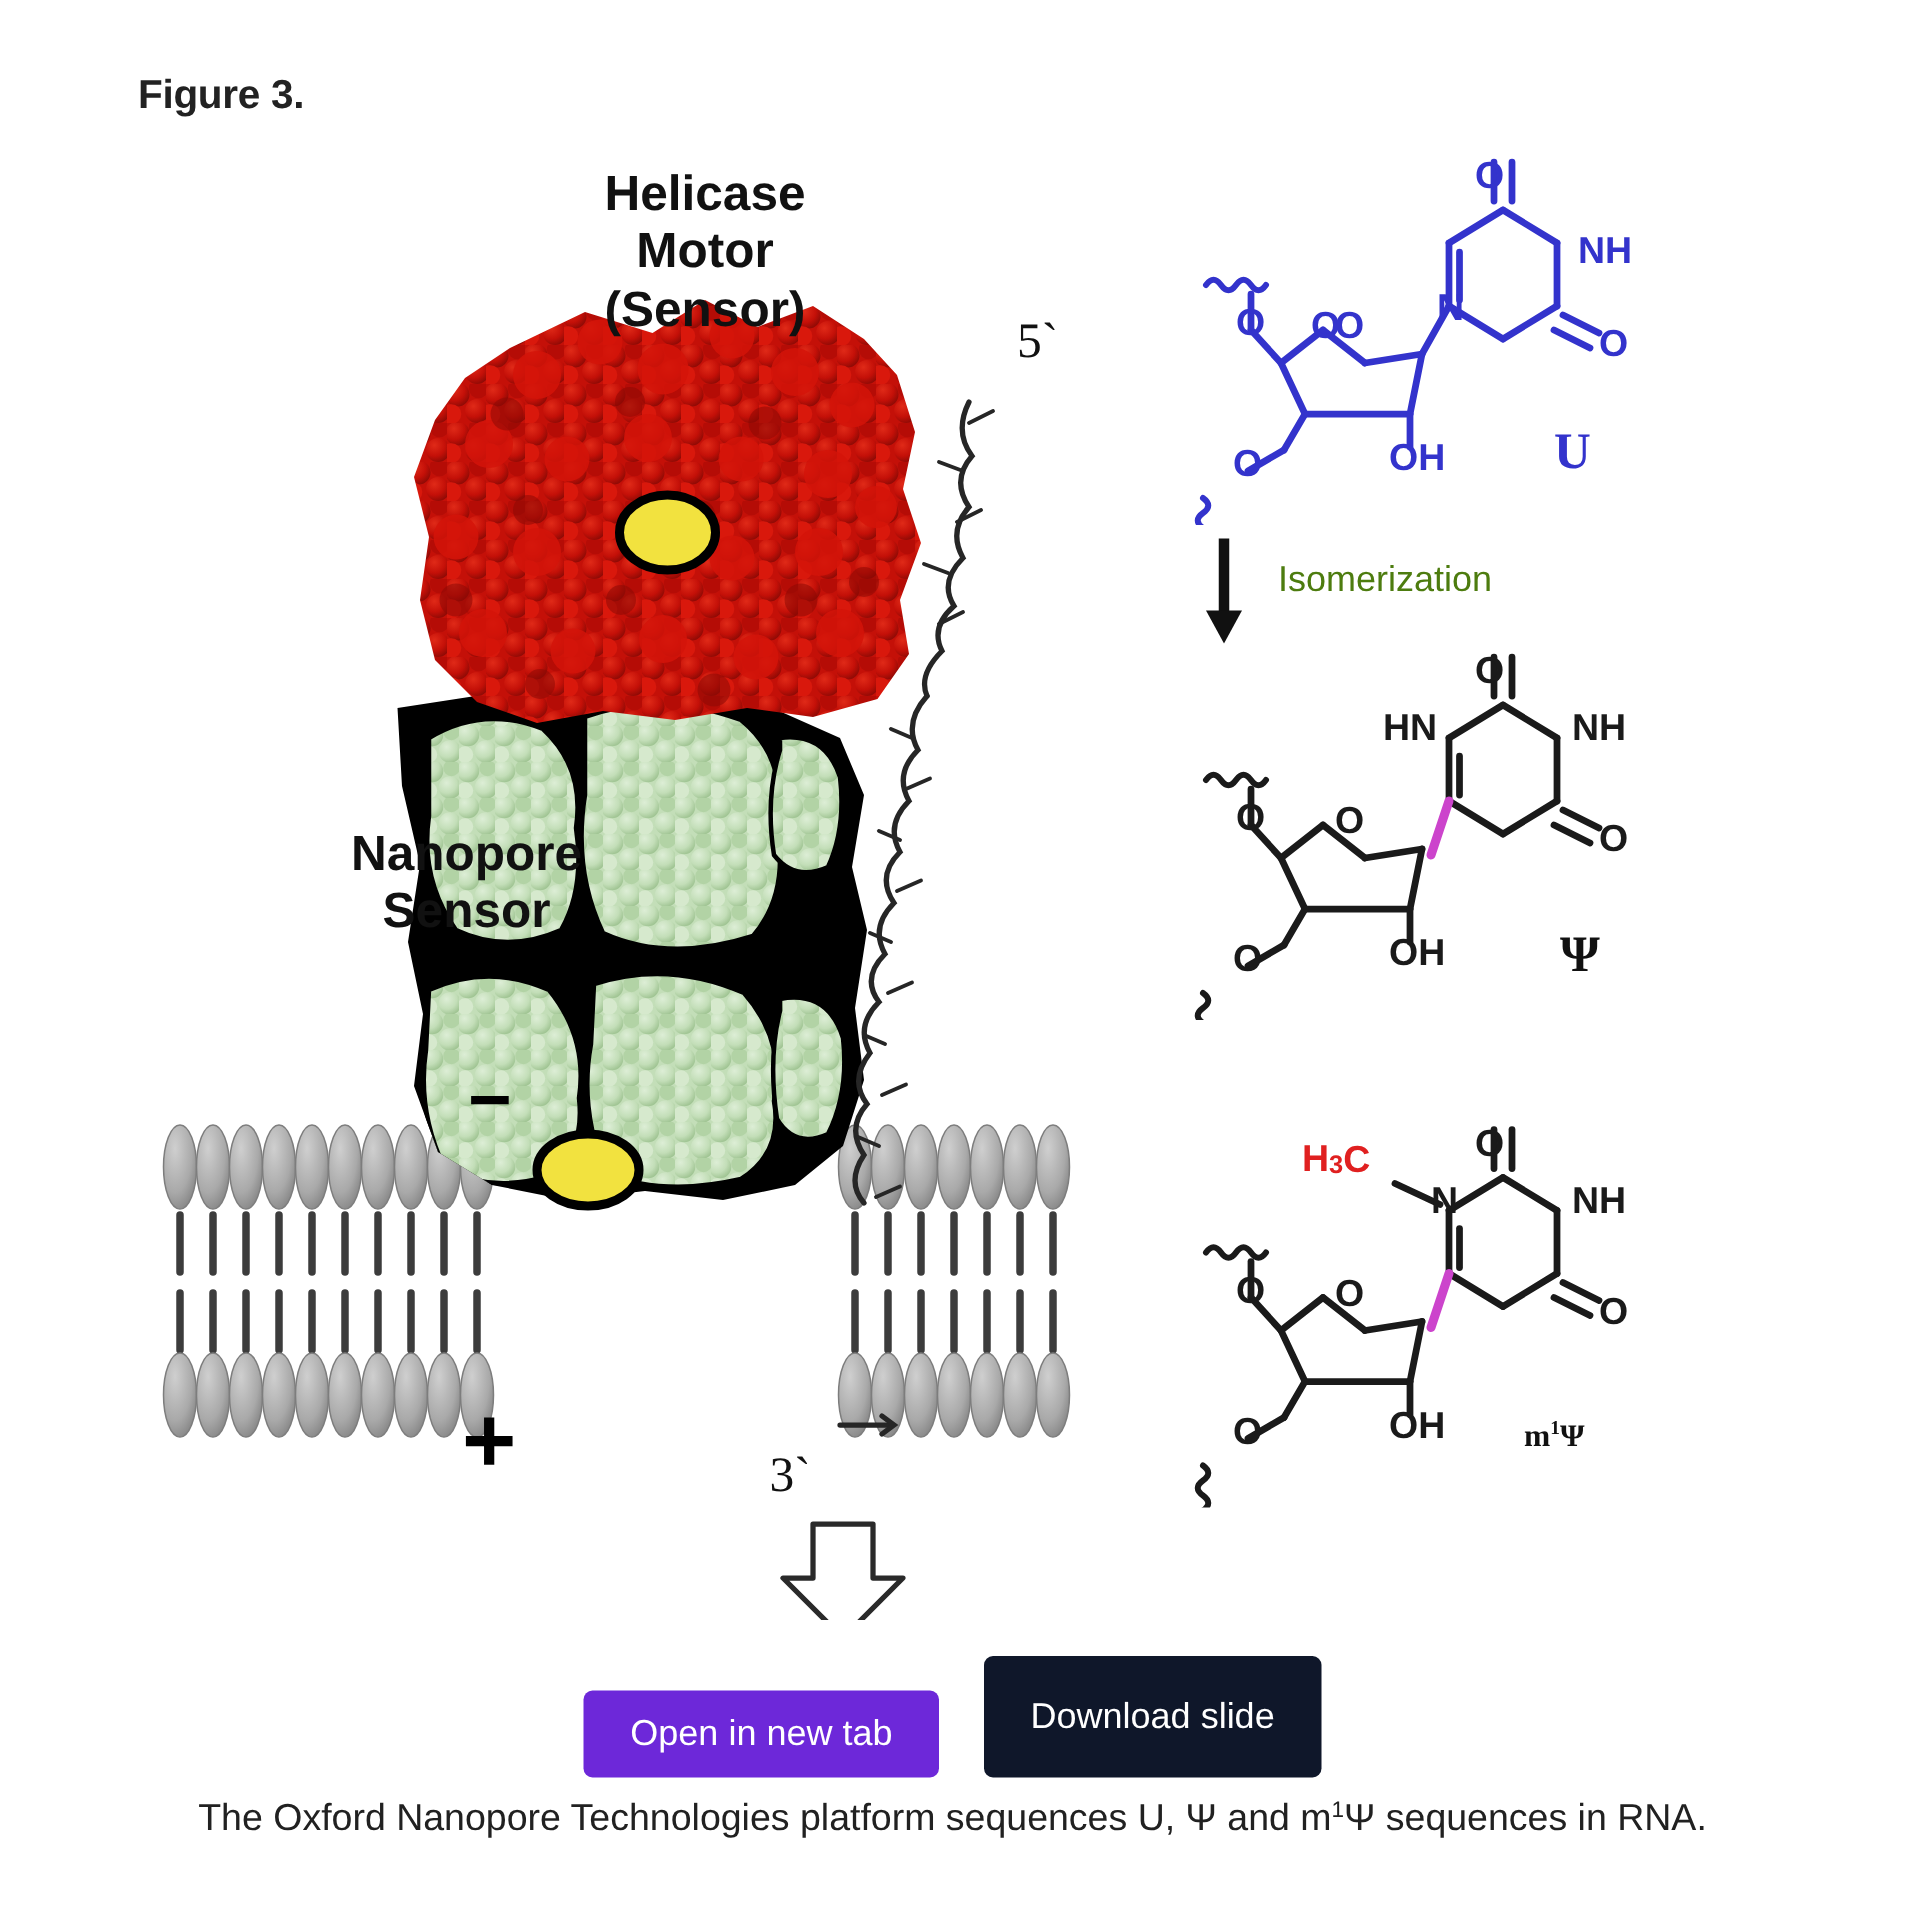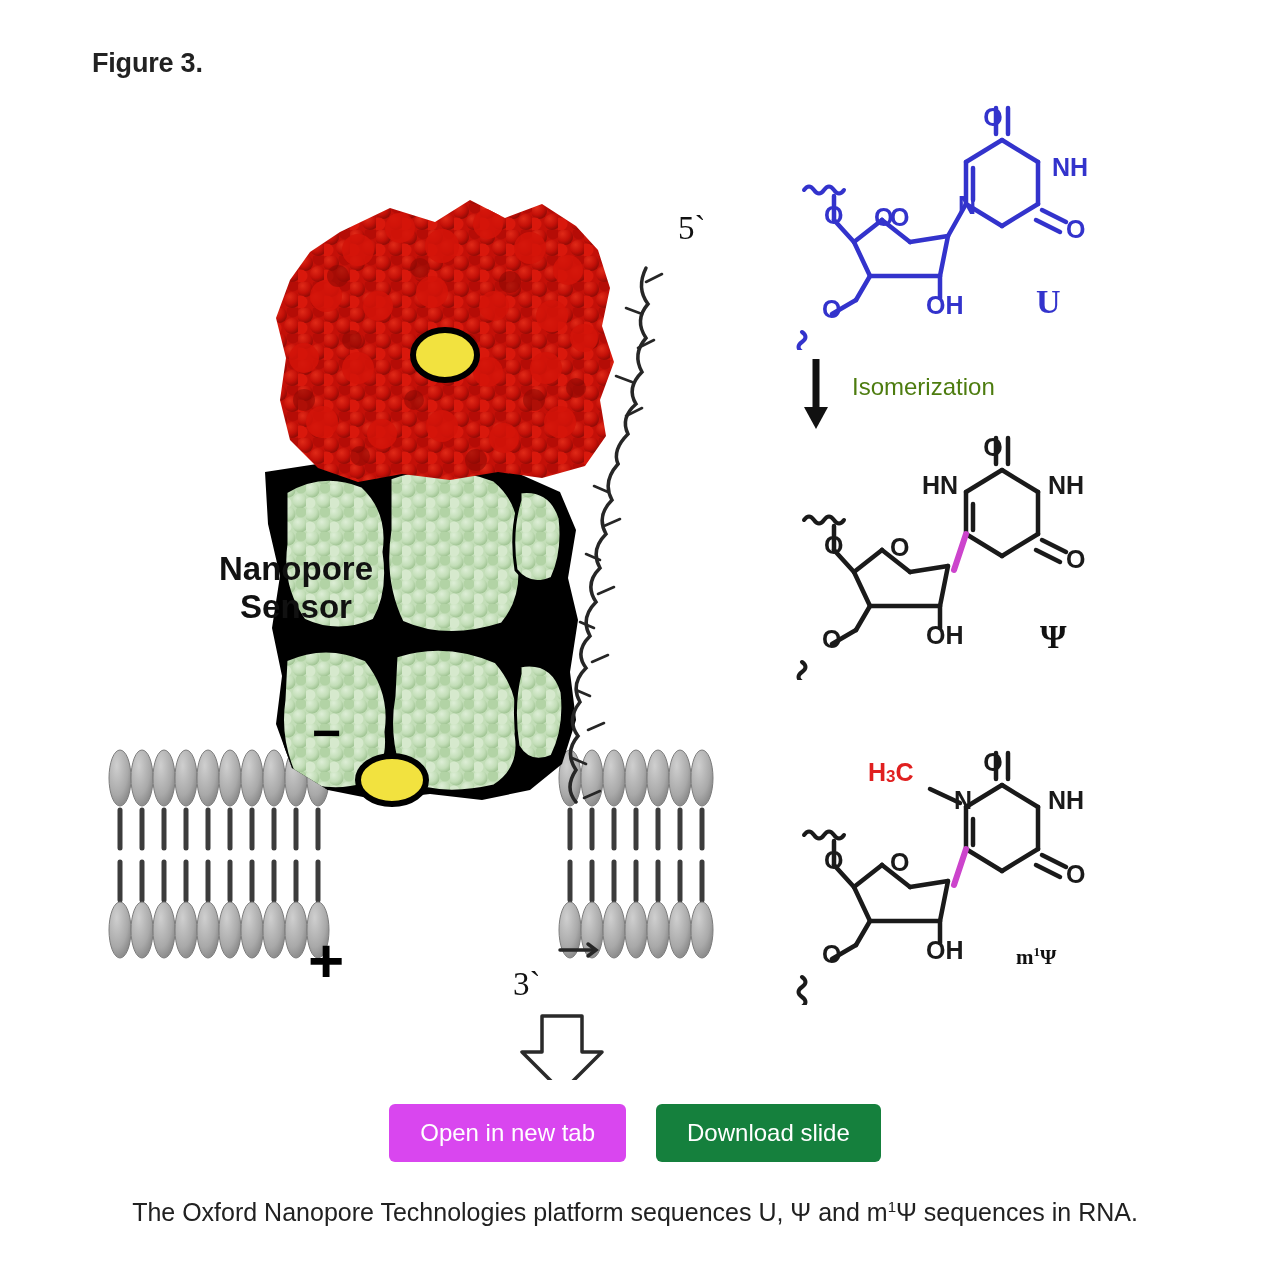--- a/index.html
+++ b/index.html
@@ -54,21 +54,21 @@
     line-height: 1.16;
     white-space: pre-line;
   }
   #helicase-label {
     left: 250px;
     top: 10px;
     width: 260px;
     font-size: 33px;
   }
   #nanopore-label {
-    left: 61px;
+    left: 76px;
     top: 450px;
     width: 290px;
     font-size: 33px;
   }
 
   .prime-label {
     position: absolute;
     font-family: "Liberation Serif", serif;
     font-size: 33px;
     color: #111111;
@@ -411,20 +411,23 @@
       </g>
 
       <ellipse cx="355" cy="255" rx="32" ry="25" fill="#f2e23f" stroke="#000000" stroke-width="6"></ellipse>
       <ellipse cx="302" cy="680" rx="34" ry="24" fill="#f2e23f" stroke="#000000" stroke-width="6"></ellipse>
 
       <g>
         <path d="M452,916 L492,916 L492,952 L512,952 L472,992 L432,952 L452,952 Z" fill="#ffffff" stroke="#2a2a2a" stroke-width="3.5" stroke-linejoin="round"></path>
       </g>
     </svg>
 
+    <div class="blk-label" id="helicase-label">Helicase
+Motor
+(Sensor)</div>
     <div class="blk-label" id="nanopore-label">Nanopore
 Sensor</div>
     <div class="prime-label" id="five-prime">5`</div>
     <div class="prime-label" id="three-prime">3`</div>
     <div class="sign-label" id="minus-sign">−</div>
     <div class="sign-label" id="plus-sign">+</div>
   </div>
 
   <div id="chem-panel">
 
@@ -586,19 +589,19 @@
         </g>
       </svg>
       <div class="chem-name" id="m1psi-name">
         <span>m</span><sup>1</sup><span>Ψ</span>
       </div>
     </div>
   </div>
 </div>
 
 <div id="figure-buttons">
-  <button class="fig-btn" style="background: #d946ef;">Open in new tab</button>
-  <button class="fig-btn" style="background: #15803d;">Download slide</button>
+  <button class="fig-btn" style="background: #6d28d9; margin-top: 23px;">Open in new tab</button>
+  <button class="fig-btn" style="background: #0f172a;">Download slide</button>
 </div>
 
 <div id="figure-caption">
   <span>The Oxford Nanopore Technologies platform sequences U, Ψ and m</span><sup>1</sup><span>Ψ sequences in RNA.</span>
 </div>
 
 </body></html>

